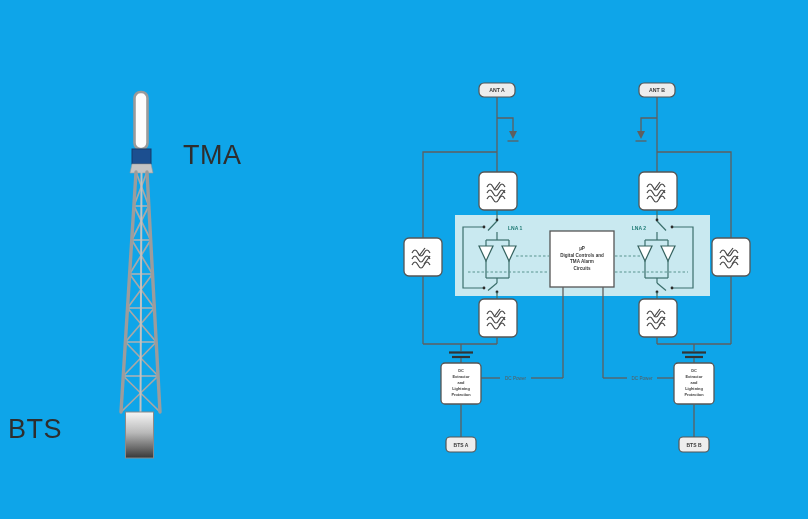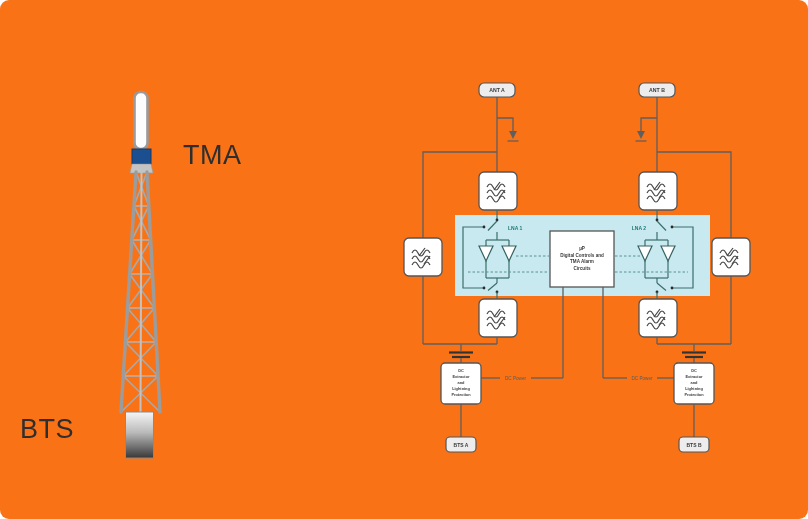--- a/index.html
+++ b/index.html
@@ -1,18 +1,18 @@
 <!DOCTYPE html>
 <html><head>
 <meta charset="utf-8">
 <style>
   html,body{margin:0;padding:0;background:#ffffff;}
   .screen{
-    position:relative;width:808px;height:519px;background:#f97316;
-    overflow:hidden;font-family:"Liberation Sans",sans-serif;border-radius:9px;
+    position:relative;width:808px;height:519px;background:#0ea5e9;
+    overflow:hidden;font-family:"Liberation Sans",sans-serif;
   }
   .big-label{
     position:absolute;color:#2e2e2e;font-size:27px;line-height:1;
     letter-spacing:.5px;font-weight:500;
   }
   svg{position:absolute;left:0;top:0;}
   .wire{stroke:#5f5f5f;stroke-width:1.3;fill:none;}
   .wire-teal{stroke:#3b6f6c;stroke-width:1.2;fill:none;}
   .dashed{stroke:#58948f;stroke-width:1;fill:none;stroke-dasharray:2.5 2;}
   .boxw{fill:#ffffff;stroke:#555555;stroke-width:1.3;}
@@ -78,21 +78,21 @@
       <line x1="141.5" y1="172" x2="140.5" y2="412" stroke="#c2c2c2" stroke-width="2"></line>
 
       <line x1="136" y1="172" x2="121" y2="412" stroke="#9c9c9c" stroke-width="3.4"></line>
       <line x1="147" y1="172" x2="160" y2="412" stroke="#9c9c9c" stroke-width="3.4"></line>
     </g>
 
     <rect x="125.5" y="412" width="28" height="46" fill="url(#gradBase)" stroke="#8a8a8a" stroke-width="1"></rect>
   </svg>
 
   <div class="big-label" style="left:183px;top:142px;">TMA</div>
-  <div class="big-label" style="left:20px;top:416px;">BTS</div>
+  <div class="big-label" style="left:8px;top:416px;">BTS</div>
 
   <svg width="808" height="519" viewBox="0 0 808 519">
     <defs>
 
       <symbol id="filt" viewBox="-19 -19 38 38">
         <g class="filtline">
           <path d="M -11 -4 q 3 -6 6 0 t 6 0 t 6 0"></path>
           <path d="M -11 2 q 3 -6 6 0 t 6 0 t 6 0"></path>
           <path d="M -11 8 q 3 -6 6 0 t 6 0 t 6 0"></path>
           <line x1="-4" y1="-1" x2="2" y2="-9"></line>

